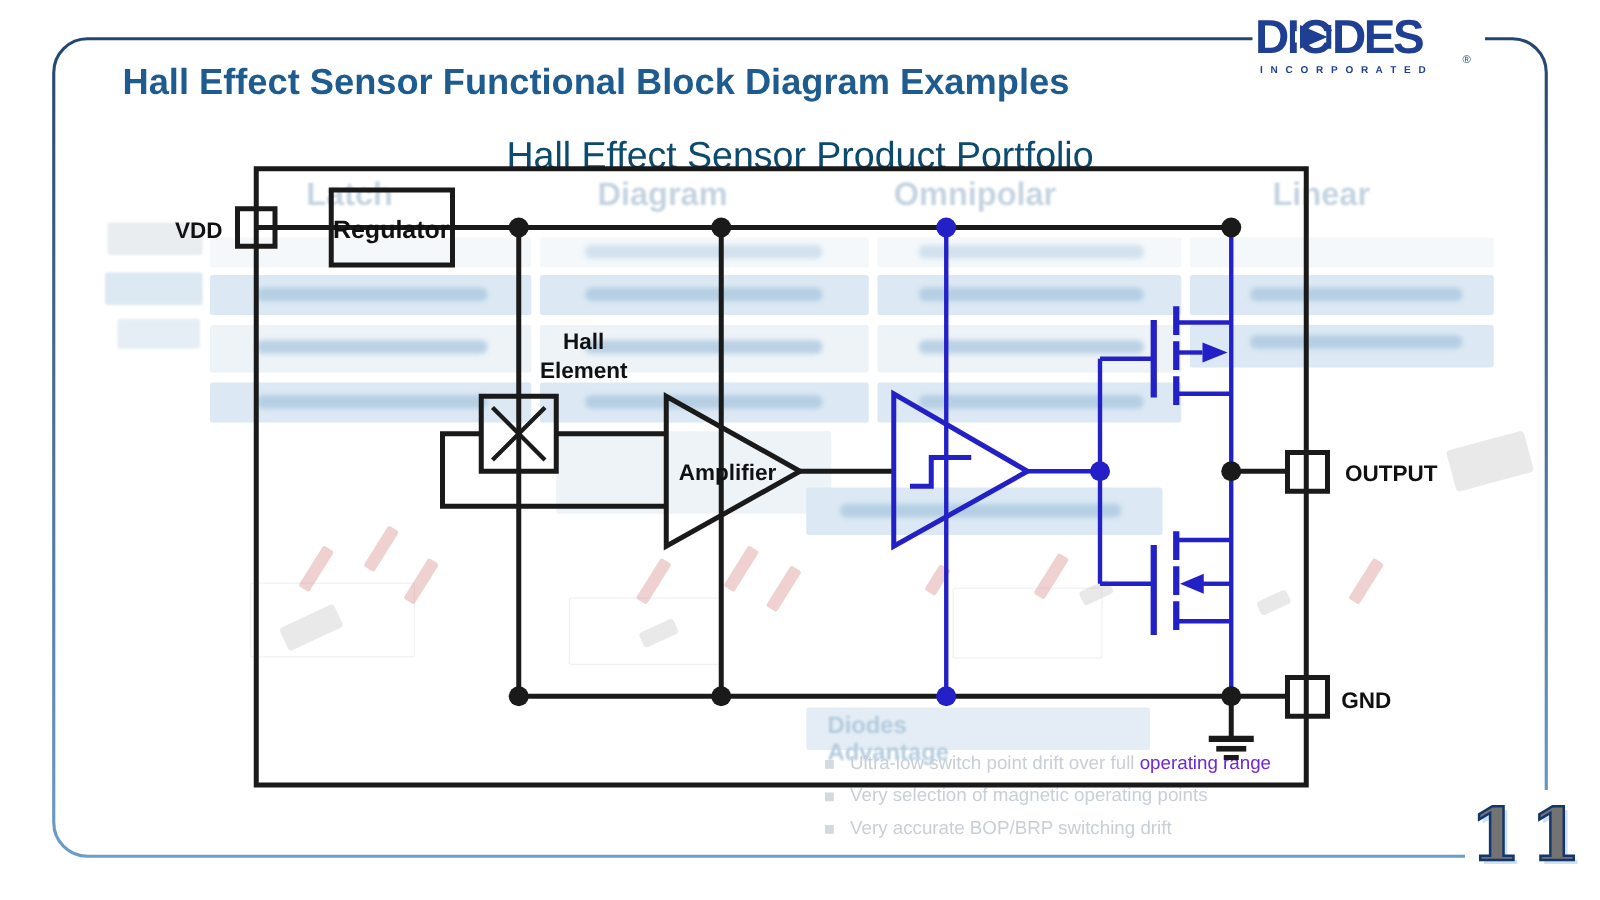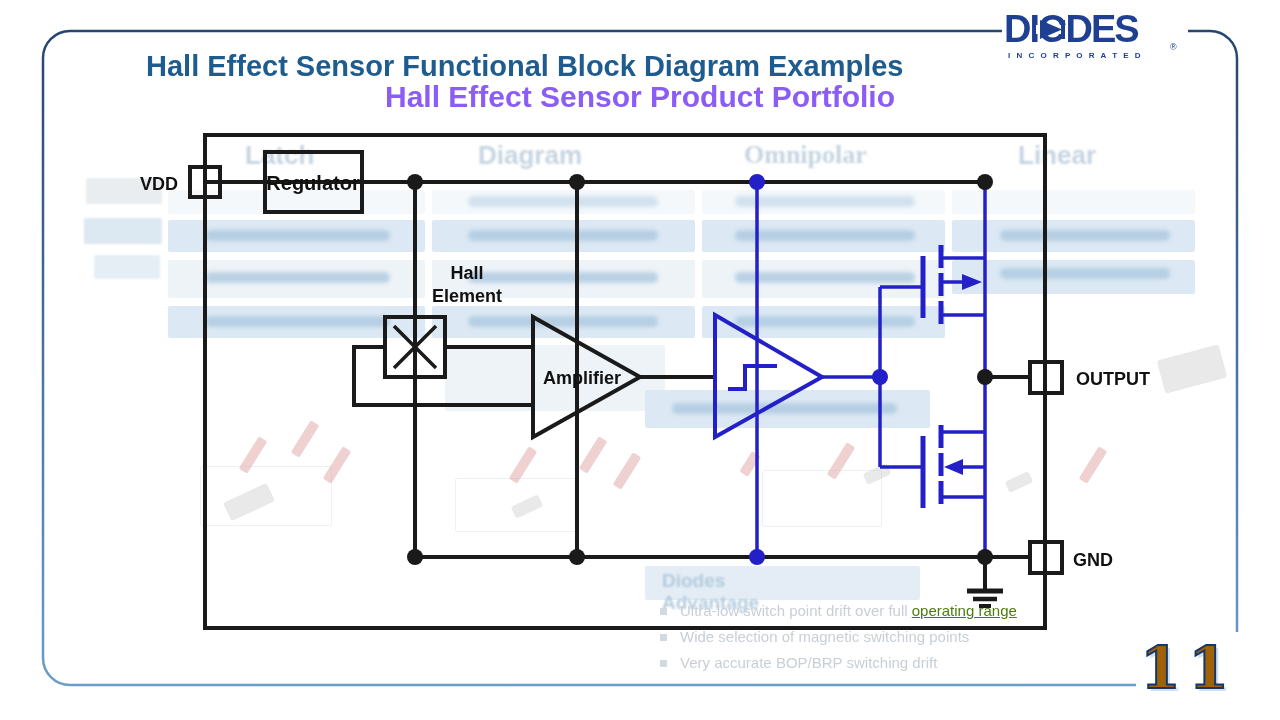--- a/index.html
+++ b/index.html
@@ -3,68 +3,68 @@
 <meta charset="utf-8">
 <style>
   html,body{margin:0;padding:0;background:#fff;}
   #page{position:relative;width:1280px;height:720px;background:#ffffff;overflow:hidden;
         font-family:"Liberation Sans",sans-serif;}
   .abs{position:absolute;}
   
   #frame-svg{left:0;top:0;z-index:2;}
   
   #slide-title{left:98px;top:50px;width:900px;font-size:29px;font-weight:800;
-               color:#1e5c90;letter-spacing:0px;z-index:6;margin-left:48px;}
+               color:#1e5c90;letter-spacing:0px;z-index:6;}
   
   #ghost{z-index:1;}
-  .gh-title{left:345px;top:80px;width:590px;text-align:center;font-size:30px;font-weight:700;
-            color:#8b5cf6;filter:blur(0.6px);}
+  .gh-title{left:345px;top:108px;width:590px;text-align:center;font-size:30px;font-weight:400;
+            color:#0c4a6e;filter:blur(0.6px);}
   .gh-col{position:absolute;top:140px;text-align:left;font-size:26px;font-weight:800;
           color:#c6d4e1;filter:blur(0.8px);}
   .grow{position:absolute;border-radius:2px;}
   .grow.blue{background:#dce9f4;}
   .grow.lite{background:#eef3f8;}
   .grow.white{background:#f4f8fb;}
   .gbar{position:absolute;height:11px;background:#a9c6de;border-radius:5px;
         filter:blur(2px);opacity:.75;}
   .gcell{position:absolute;border-radius:2px;filter:blur(1px);}
   .gh-adv-band{left:645px;top:566px;width:275px;height:34px;background:#e4edf5;border-radius:2px;}
   .gh-adv-title{left:662px;top:570px;font-size:19px;font-weight:700;color:#b3cbde;filter:blur(0.8px);}
   .gh-bullet{position:absolute;left:680px;font-size:15px;color:#c8cfd6;filter:blur(0.6px);white-space:nowrap;}
-  .gh-bullet .lnk{color:#4d7c0f;text-decoration:underline;}
+  .gh-bullet .lnk{color:#6d28d9;}
   .gh-sq{position:absolute;left:660px;width:7px;height:7px;background:#d2d9df;}
   .pkg-red{position:absolute;width:10px;height:38px;background:#dc9a9a;opacity:.45;
            border-radius:2px;transform:rotate(32deg);}
   .pkg-gray{position:absolute;background:#c9c9c9;opacity:.4;border-radius:3px;transform:rotate(-25deg);}
   .pkg-out{position:absolute;border:1px solid #eef1f4;border-radius:2px;}
   
   #circuit-svg{left:0;top:0;z-index:3;}
   .wk{stroke:#1a1a1a;fill:none;}
   .wb{stroke:#2320c8;fill:none;}
   .lbl{font-family:"Liberation Sans",sans-serif;font-weight:700;font-size:18px;fill:#111111;}
   .lbl-big{font-family:"Liberation Sans",sans-serif;font-weight:700;font-size:20px;fill:#111111;}
   
   #logo{left:1002px;top:4px;width:186px;height:60px;background:#ffffff;z-index:7;}
   
-  #page-number{left:1136px;top:632px;width:105px;height:80px;background:#ffffff;z-index:7;
-     font-family:"DejaVu Serif",serif;font-weight:700;font-size:58px;color:#a16207;
+  #page-number{left:1172px;top:632px;width:105px;height:80px;background:#ffffff;z-index:7;
+     font-family:"DejaVu Serif",serif;font-weight:700;font-size:58px;color:#737373;
      letter-spacing:8px;text-align:center;line-height:72px;
      -webkit-text-stroke:2px #14366b;text-shadow:3px 3px 0 #cfe2f2;}
 </style>
 </head>
 <body>
 
 <div id="page">
 
   <div id="ghost" class="abs">
     <div class="abs gh-title">Hall Effect Sensor Product Portfolio</div>
 
     <div class="gh-col" style="left:245px;width:110px;">Latch</div>
     <div class="gh-col" style="left:478px;width:150px;">Diagram</div>
-    <div class="gh-col" style="left:744px;width:180px;font-family:Liberation Serif, serif;">Omnipolar</div>
+    <div class="gh-col" style="left:715px;width:180px;">Omnipolar</div>
     <div class="gh-col" style="left:1018px;width:120px;">Linear</div>
 
     <div class="gcell" style="left:86px;top:178px;width:76px;height:26px;background:#e9edf0;"></div>
     <div class="gcell" style="left:84px;top:218px;width:78px;height:26px;background:#dce8f2;"></div>
     <div class="gcell" style="left:94px;top:255px;width:66px;height:24px;background:#e6eef5;"></div>
 
     <div class="grow white" style="left:168px;top:190px;width:257px;height:24px;"></div>
     <div class="grow blue" style="left:168px;top:220px;width:257px;height:32px;"></div>
     <div class="grow lite" style="left:168px;top:260px;width:257px;height:38px;"></div>
     <div class="grow blue" style="left:168px;top:306px;width:257px;height:32px;"></div>
@@ -117,21 +117,21 @@
     <div class="pkg-gray" style="left:864px;top:468px;width:26px;height:12px;"></div>
     <div class="pkg-gray" style="left:1006px;top:476px;width:26px;height:12px;"></div>
     <div class="pkg-gray" style="left:1160px;top:352px;width:64px;height:34px;transform:rotate(-15deg);"></div>
 
     <div class="abs gh-adv-band"></div>
     <div class="abs gh-adv-title">Diodes Advantage</div>
     <div class="gh-sq" style="top:608px;"></div>
     <div class="gh-sq" style="top:634px;"></div>
     <div class="gh-sq" style="top:660px;"></div>
     <div class="gh-bullet" style="top:602px;"><span>Ultra-low switch point drift over full </span><span class="lnk">operating range</span></div>
-    <div class="gh-bullet" style="top:628px;">Wide selection of magnetic switching points</div>
+    <div class="gh-bullet" style="top:628px;">Very selection of magnetic operating points</div>
     <div class="gh-bullet" style="top:654px;">Very accurate BOP/BRP switching drift</div>
   </div>
 
   <svg id="frame-svg" class="abs" width="1280" height="720">
     <defs>
       <linearGradient id="bgrad" x1="0" y1="0" x2="0" y2="1">
         <stop offset="0" stop-color="#24466f"></stop>
         <stop offset="1" stop-color="#6b9dc9"></stop>
       </linearGradient>
     </defs>

